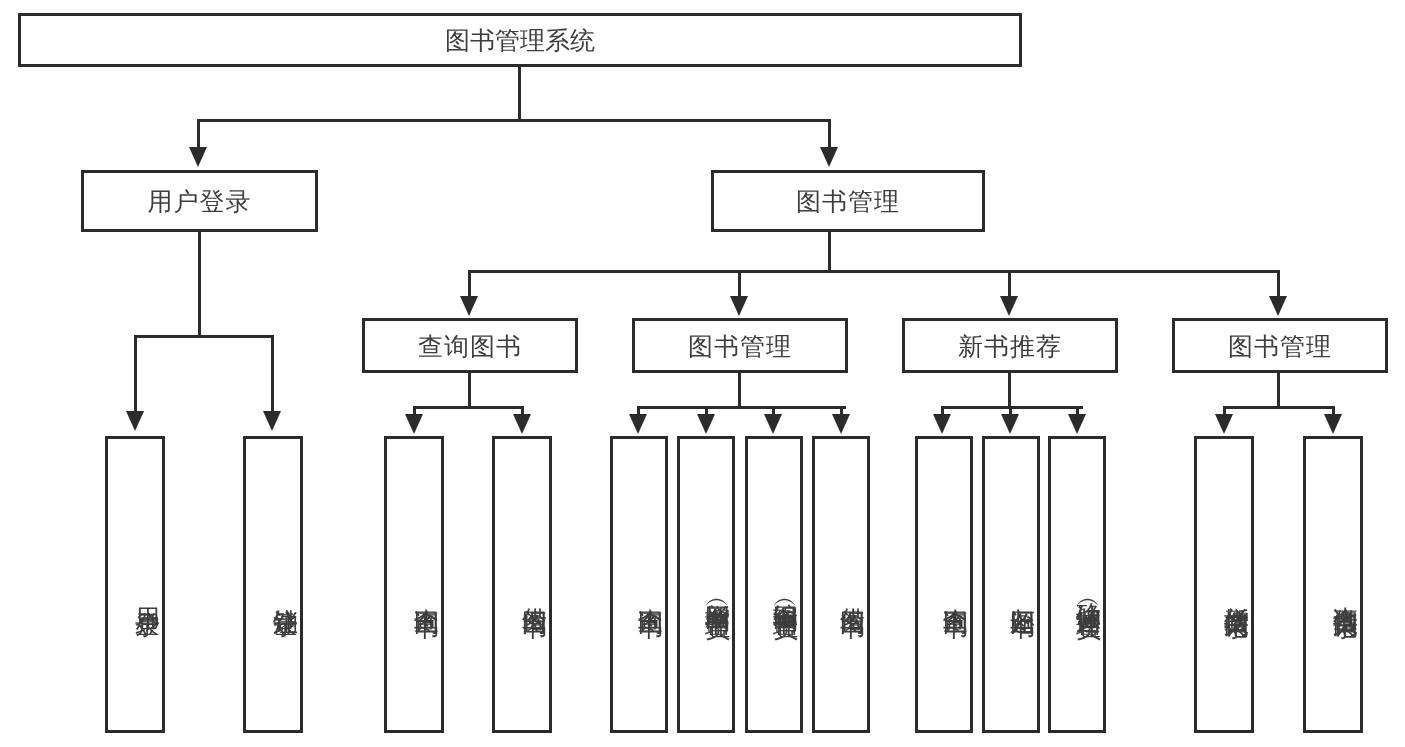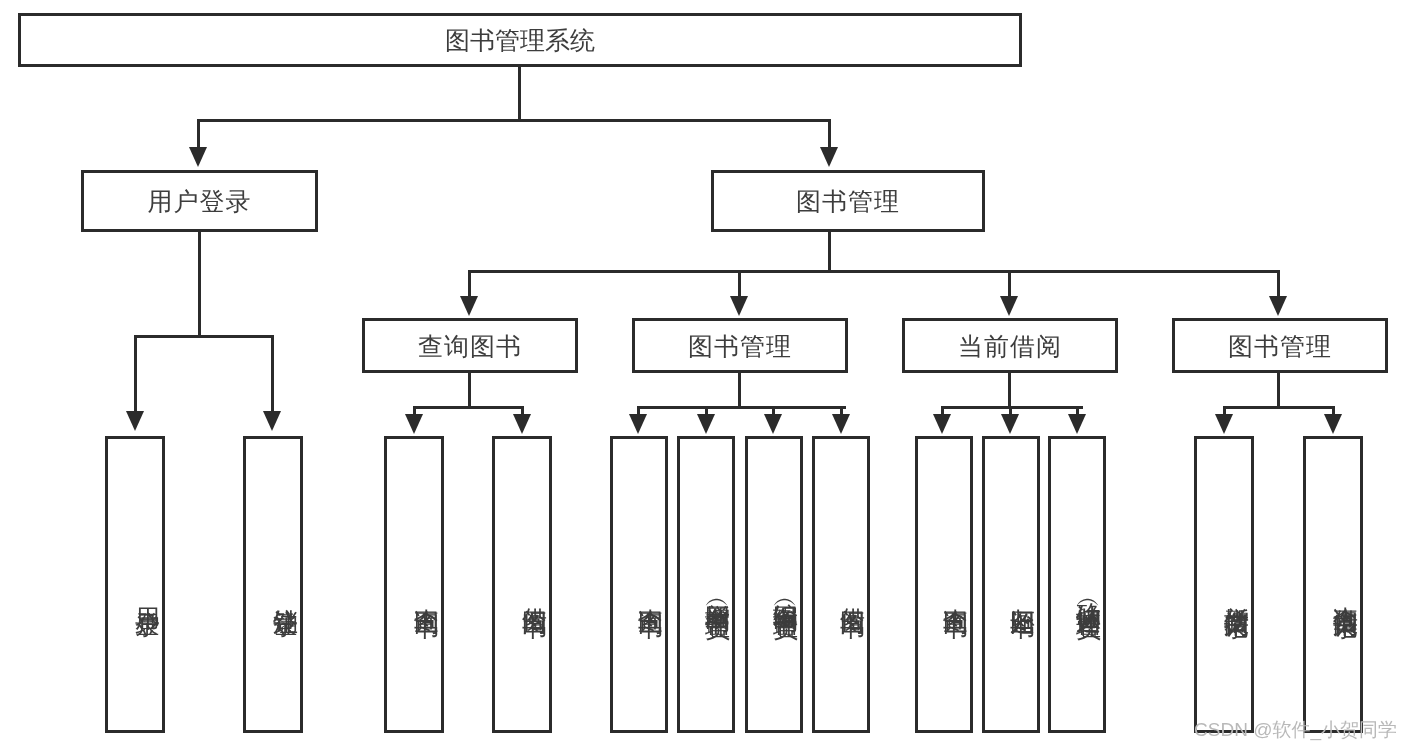--- a/index.html
+++ b/index.html
@@ -136,21 +136,21 @@
   <div class="vline" style="left:1277px; top:270px; width:3px; height:28px;"></div>
   <div class="arrow" style="left:1269px; top:296px;"></div>
 
   <div class="node horiz" style="left:362px; top:318px; width:216px; height:55px;">
     <span>查询图书</span>
   </div>
   <div class="node horiz" style="left:632px; top:318px; width:216px; height:55px;">
     <span>图书管理</span>
   </div>
   <div class="node horiz" style="left:902px; top:318px; width:216px; height:55px;">
-    <span>当前借阅</span>
+    <span>新书推荐</span>
   </div>
   <div class="node horiz" style="left:1172px; top:318px; width:216px; height:55px;">
     <span>图书管理</span>
   </div>
 
   <div class="vline" style="left:468px; top:373px; width:3px; height:35px;"></div>
   <div class="hline" style="left:413px; top:406px; width:111px; height:3px;"></div>
   <div class="vline" style="left:413px; top:406px; width:3px; height:10px;"></div>
   <div class="arrow" style="left:405px; top:414px;"></div>
   <div class="vline" style="left:521px; top:406px; width:3px; height:10px;"></div>
@@ -213,15 +213,14 @@
   <div class="vline" style="left:1332px; top:406px; width:3px; height:10px;"></div>
   <div class="arrow" style="left:1324px; top:414px;"></div>
 
   <div class="node vert" style="left:1194px; top:436px; width:60px; height:297px;">
     <span class="vtext">新增借阅记录</span>
   </div>
   <div class="node vert" style="left:1303px; top:436px; width:60px; height:297px;">
     <span class="vtext">查询借阅记录</span>
   </div>
 
-  <div class="watermark">CSDN @软件_小贺同学</div>
 
 </div>
 
 </body></html>

